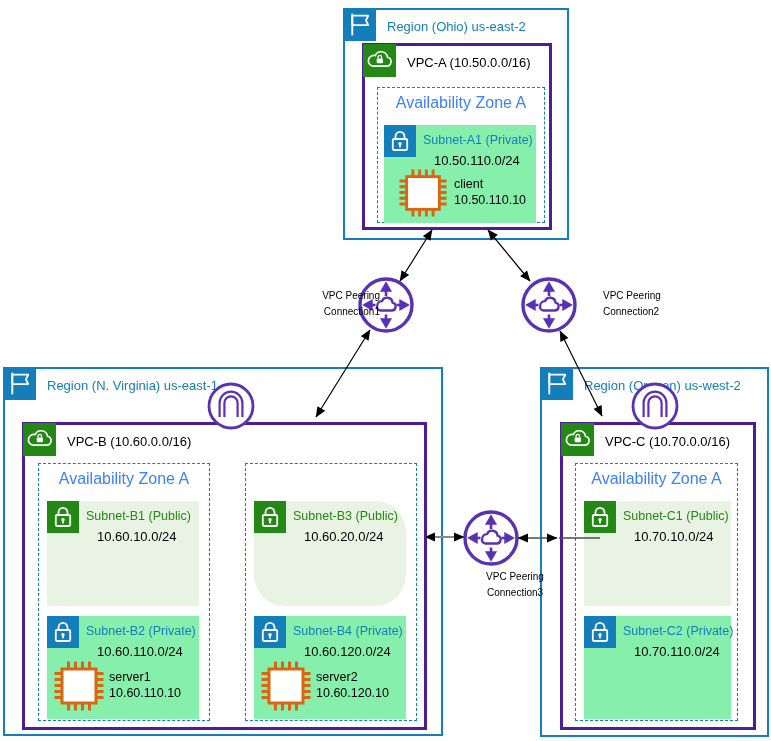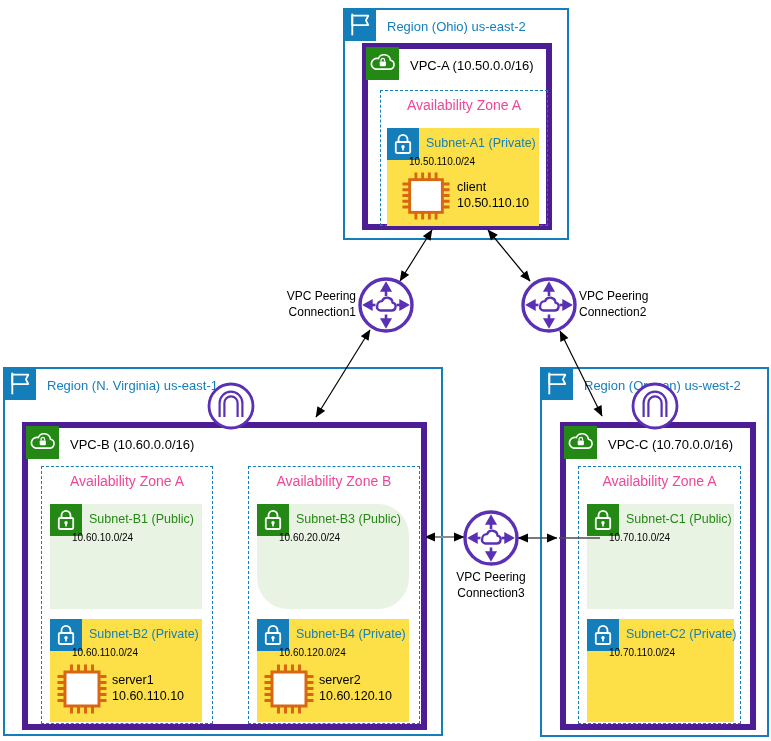--- a/index.html
+++ b/index.html
@@ -1,43 +1,43 @@
 <!DOCTYPE html>
 <html><head>
 <meta charset="utf-8">
 <style>
   html,body{margin:0;padding:0;background:#fff;}
   .canvas{position:relative;width:771px;height:741px;background:#fff;
           font-family:"Liberation Sans","DejaVu Sans",sans-serif;overflow:hidden;}
   .region{position:absolute;border:2px solid #147EBA;box-sizing:border-box;background:#fff;}
-  .vpc{position:absolute;border:6px solid #4c1d95;box-sizing:border-box;background:#fff;}
+  .vpc{position:absolute;border:3px solid #4c1d95;box-sizing:border-box;background:#fff;}
   .az{position:absolute;border:1.5px dashed #147EBA;box-sizing:border-box;}
   .corner-ic{position:absolute;left:-2px;top:-2px;width:33px;height:33px;}
   .corner-ic.blue{background:#147EBA;}
   .corner-ic.green{background:#248814;}
   .hd-label{position:absolute;left:42px;top:9px;font-size:13px;white-space:nowrap;}
   .region-label{color:#147EBA;}
   .vpc-label{color:#000;}
   .az-label{position:absolute;left:0;top:6px;width:100%;text-align:center;
-            color:#ec4899;font-size:14px;white-space:nowrap;}
+            color:#3b82f6;font-size:16px;white-space:nowrap;}
   .subnet{position:absolute;}
   .subnet.public{background:#E9F3E3;}
-  .subnet.private{background:#fde047;}
+  .subnet.private{background:#86efac;}
   .sn-ic{position:absolute;left:0;top:0;width:32px;height:32px;}
   .sn-ic.public{background:#248814;}
   .sn-ic.private{background:#147EBA;}
   .sn-name{position:absolute;left:39px;top:8px;font-size:12.5px;white-space:nowrap;}
   .subnet.public .sn-name{color:#248814;}
   .subnet.private .sn-name{color:#147EBA;}
-  .sn-cidr{position:absolute;left:22px;top:28px;font-size:10px;color:#000;white-space:nowrap;}
+  .sn-cidr{position:absolute;left:50px;top:28px;font-size:13px;color:#000;white-space:nowrap;}
   .inst{position:absolute;}
   .inst-txt{position:absolute;font-size:12.5px;color:#000;line-height:16px;white-space:nowrap;}
   .peer-node{position:absolute;z-index:6;}
   .arch-node{position:absolute;z-index:6;}
-  .peer-label{position:absolute;font-size:12px;color:#000;line-height:16px;z-index:6;}
+  .peer-label{position:absolute;font-size:10px;color:#000;line-height:16px;z-index:6;margin-left:24px;}
   .arrows{position:absolute;left:0;top:0;z-index:5;pointer-events:none;}
 </style>
 </head>
 <body>
 
 <div class="canvas">
 
   <svg width="0" height="0" style="position:absolute">
     <defs>
       <symbol id="sym-flag" viewBox="0 0 32 32">
@@ -156,21 +156,20 @@
               </svg>
             <div class="inst-txt" style="left:56px;top:9px;">
               <div>server1</div>
               <div>10.60.110.10</div>
             </div>
           </div>
         </div>
       </div>
 
       <div class="az" style="left:220px;top:38px;width:172px;height:258px;">
-        <span class="az-label">Availability Zone B</span>
 
         <div class="subnet public" style="left:8px;top:37px;width:152px;height:105px;border-radius:31px;">
           <span class="sn-ic public"><svg width="32" height="32">
                 <use href="#sym-lock"></use>
               </svg></span>
           <span class="sn-name">Subnet-B3 (Public)</span>
           <span class="sn-cidr">10.60.20.0/24</span>
         </div>
 
         <div class="subnet private" style="left:8px;top:152px;width:152px;height:103px;">

